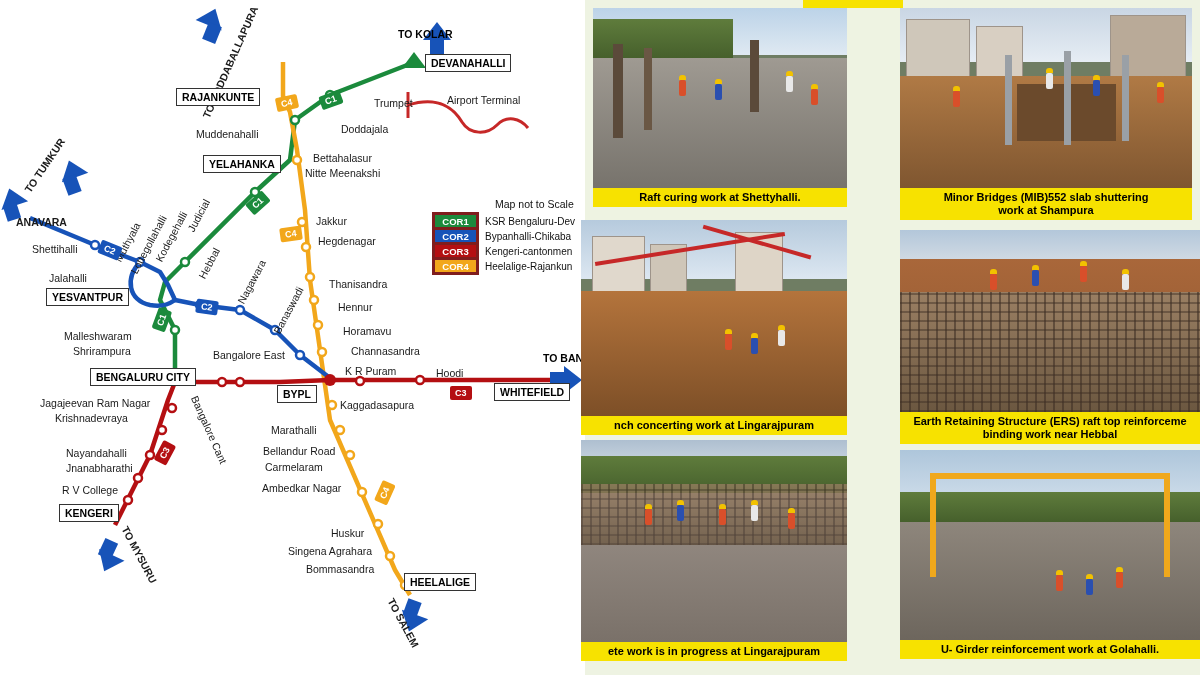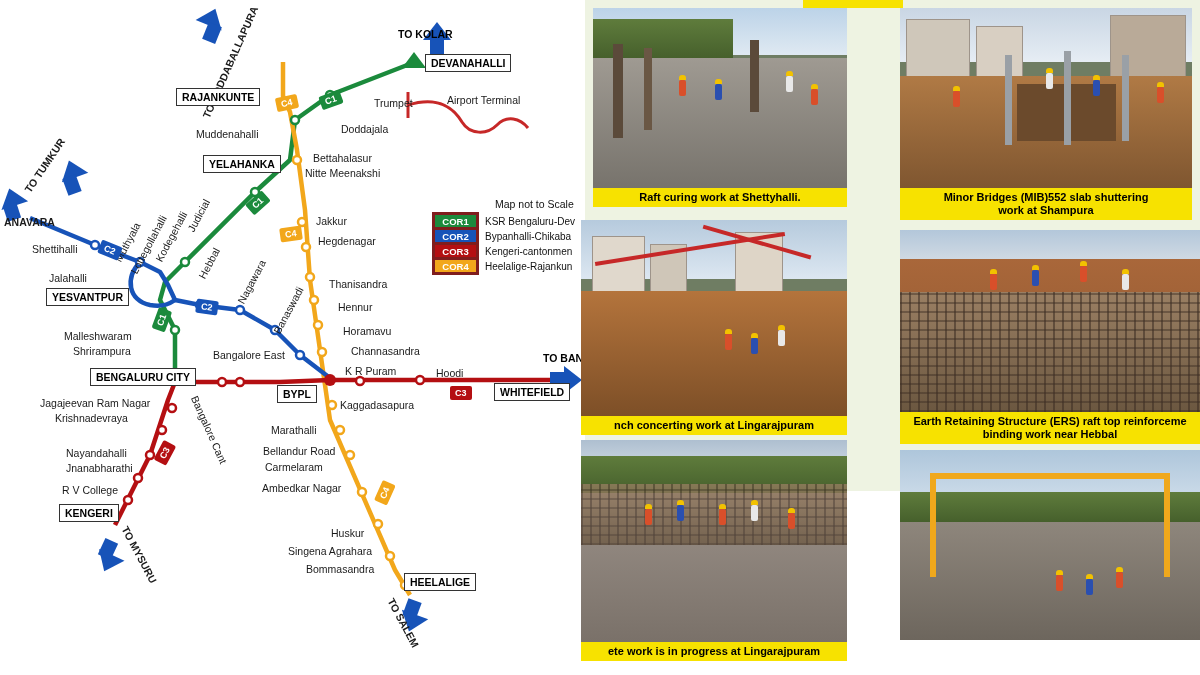--- a/index.html
+++ b/index.html
@@ -66,21 +66,21 @@
   #legend .scale-note { font-size: 10.5px; color: #111; margin-bottom: 3px; position: absolute; left: 63px; top: 0; white-space: nowrap;}
   #legend table { border-collapse: collapse; margin-top: 14px; }
   #legend td.key {
     width: 44px; height: 15px;
     color: #fff; font-size: 9.5px; font-weight: bold;
     text-align: center; border: 3px solid #7f1d1d;
   }
   #legend td.desc { font-size: 10px; color: #111; padding-left: 6px; white-space: nowrap; }
 
   
-  #board { position: absolute; left: 585px; top: 0; width: 615px; height: 491px; background: #eef3e2; }
+  #board { position: absolute; left: 585px; top: 0; width: 615px; height: 675px; background: #eef3e2; }
   .photo-card { position: absolute; }
   .photo-img {
     width: 100%;
     background: #6f7d63;
     position: relative;
     overflow: hidden;
   }
   .caption {
     background: #f7e200;
     color: #000;
@@ -251,21 +251,21 @@
     <div class="station-label" style="left:345px; top:365px;">K R Puram</div>
     <div class="station-label" style="left:436px; top:367px;">Hoodi</div>
     <div class="station-label" style="left:340px; top:399px;">Kaggadasapura</div>
     <div class="station-label" style="left:271px; top:424px;">Marathalli</div>
     <div class="station-label" style="left:263px; top:445px;">Bellandur Road</div>
     <div class="station-label" style="left:265px; top:461px;">Carmelaram</div>
     <div class="station-label" style="left:262px; top:482px;">Ambedkar Nagar</div>
     <div class="station-label" style="left:331px; top:527px;">Huskur</div>
     <div class="station-label" style="left:288px; top:545px;">Singena Agrahara</div>
     <div class="station-label" style="left:306px; top:563px;">Bommasandra</div>
-    <div class="station-label" style="left:4px; top:216px; font-weight:bold;">ANAVARA</div>
+    <div class="station-label" style="left:16px; top:216px; font-weight:bold;">ANAVARA</div>
     <div class="station-label" style="left:32px; top:243px;">Shettihalli</div>
     <div class="station-label" style="left:49px; top:272px;">Jalahalli</div>
     <div class="station-label" style="left:64px; top:330px;">Malleshwaram</div>
     <div class="station-label" style="left:73px; top:345px;">Shrirampura</div>
     <div class="station-label" style="left:40px; top:397px;">Jagajeevan Ram Nagar</div>
     <div class="station-label" style="left:55px; top:412px;">Krishnadevraya</div>
     <div class="station-label" style="left:66px; top:447px;">Nayandahalli</div>
     <div class="station-label" style="left:66px; top:462px;">Jnanabharathi</div>
     <div class="station-label" style="left:62px; top:484px;">R V College</div>
     <div class="station-label" style="left:213px; top:349px;"><span>Bangalore
@@ -416,16 +416,17 @@
         <div class="ph">
           <div class="sky" style="height:34%; background:linear-gradient(#aec6db,#d7e3ee);"></div>
           <div class="green" style="top:22%; height:16%;"></div>
           <div class="ground" style="height:62%; background:linear-gradient(#8e867c,#6d665d);"></div>
           <div class="gantry"></div>
           <div class="worker" style="left:52%; top:66%;"></div>
           <div class="worker b" style="left:62%; top:68%;"></div>
           <div class="worker" style="left:72%; top:64%;"></div>
         </div>
       </div>
+      <div class="caption">U- Girder reinforcement work at Golahalli.</div>
     </div>
 
   </div>
 </div>
 
 </body></html>

